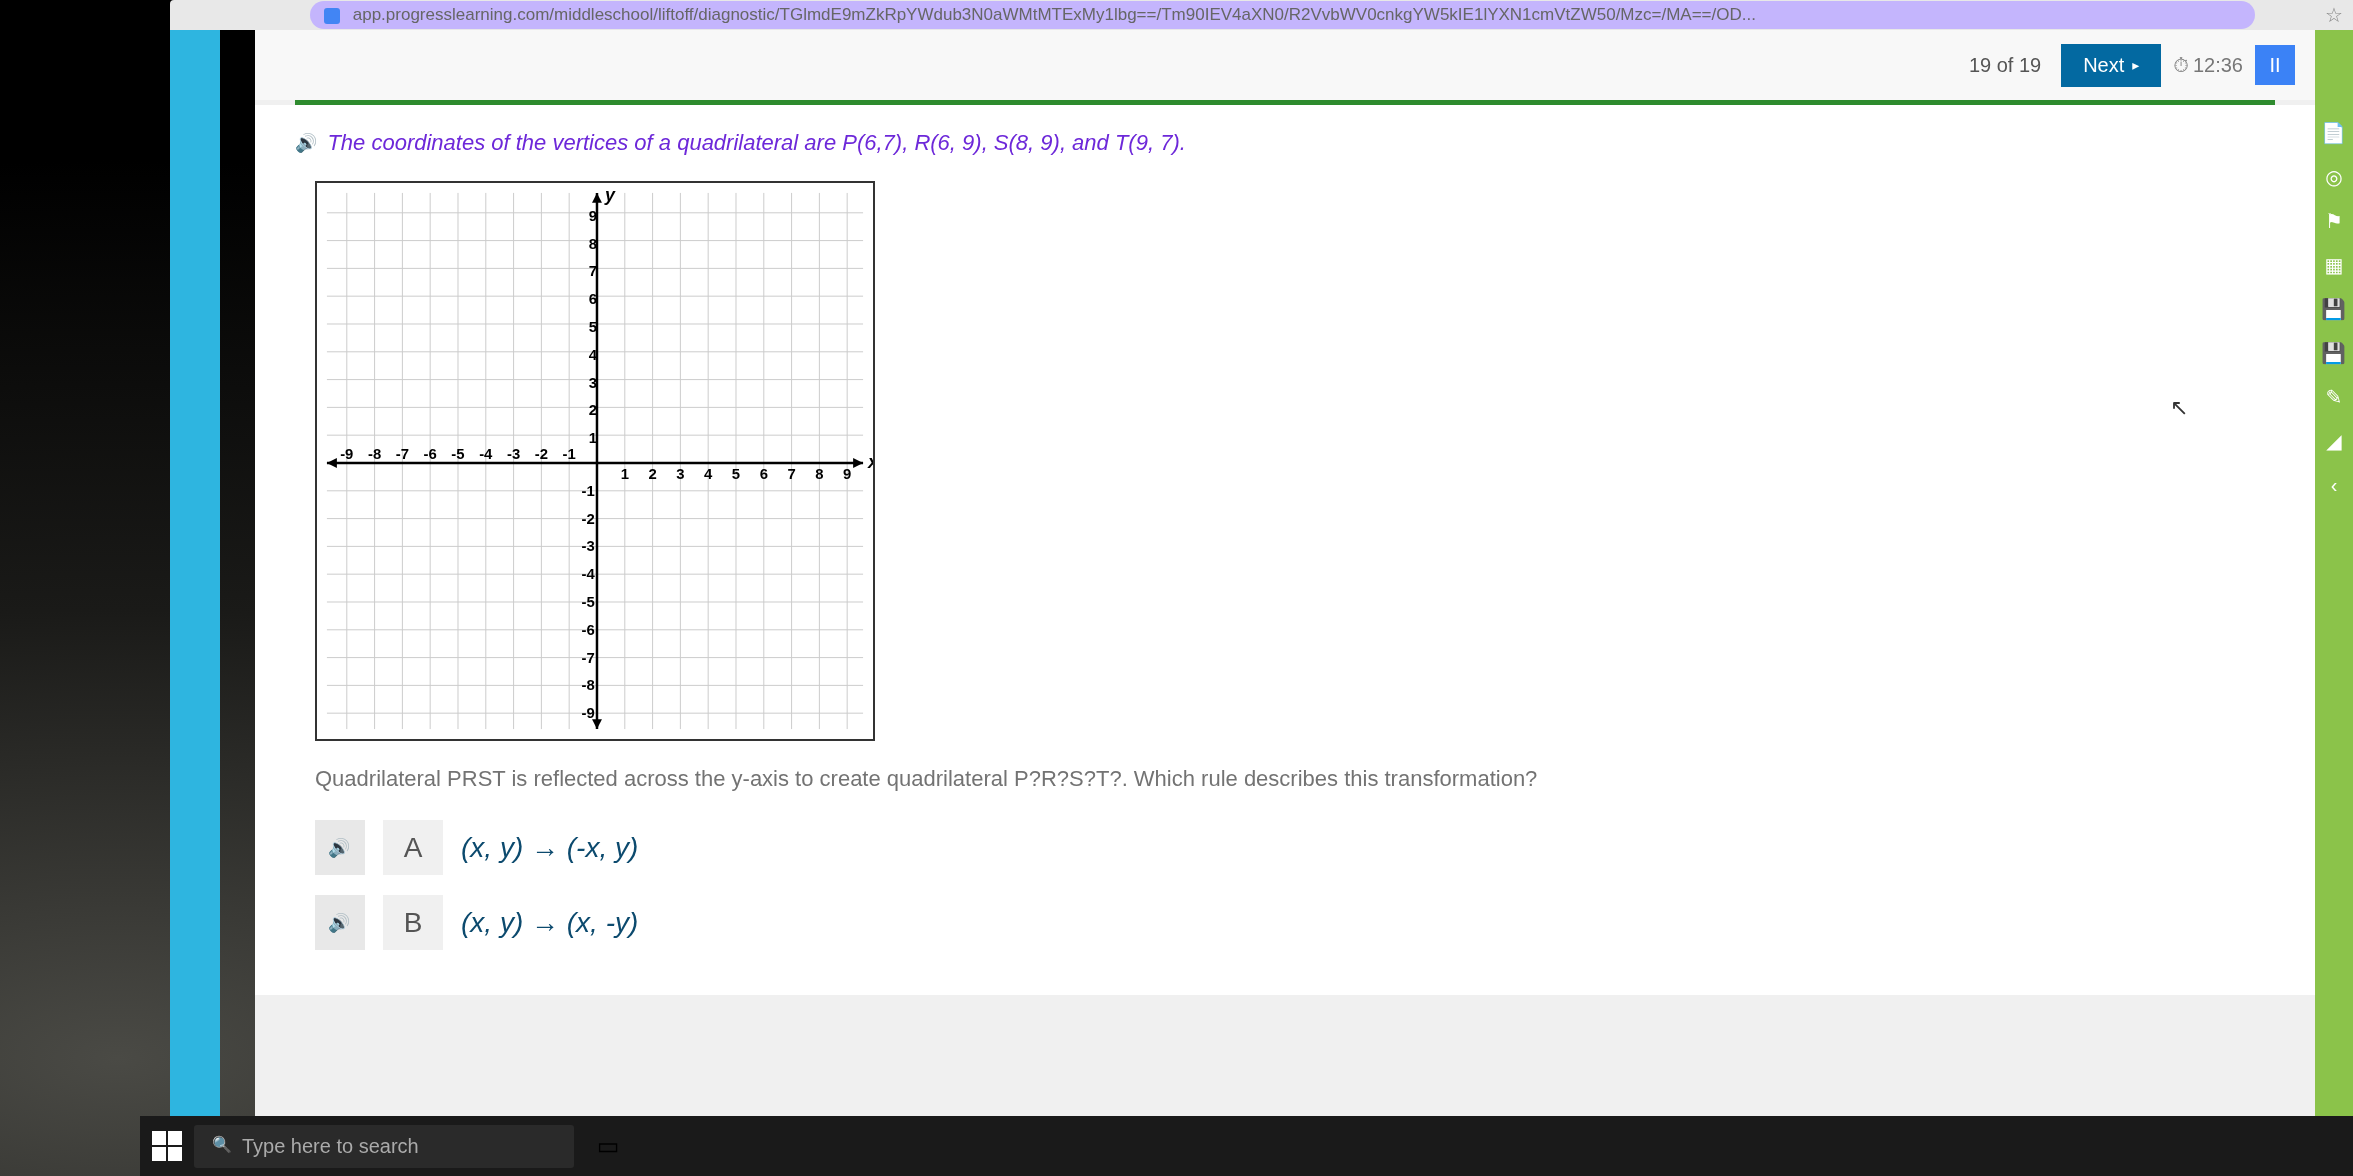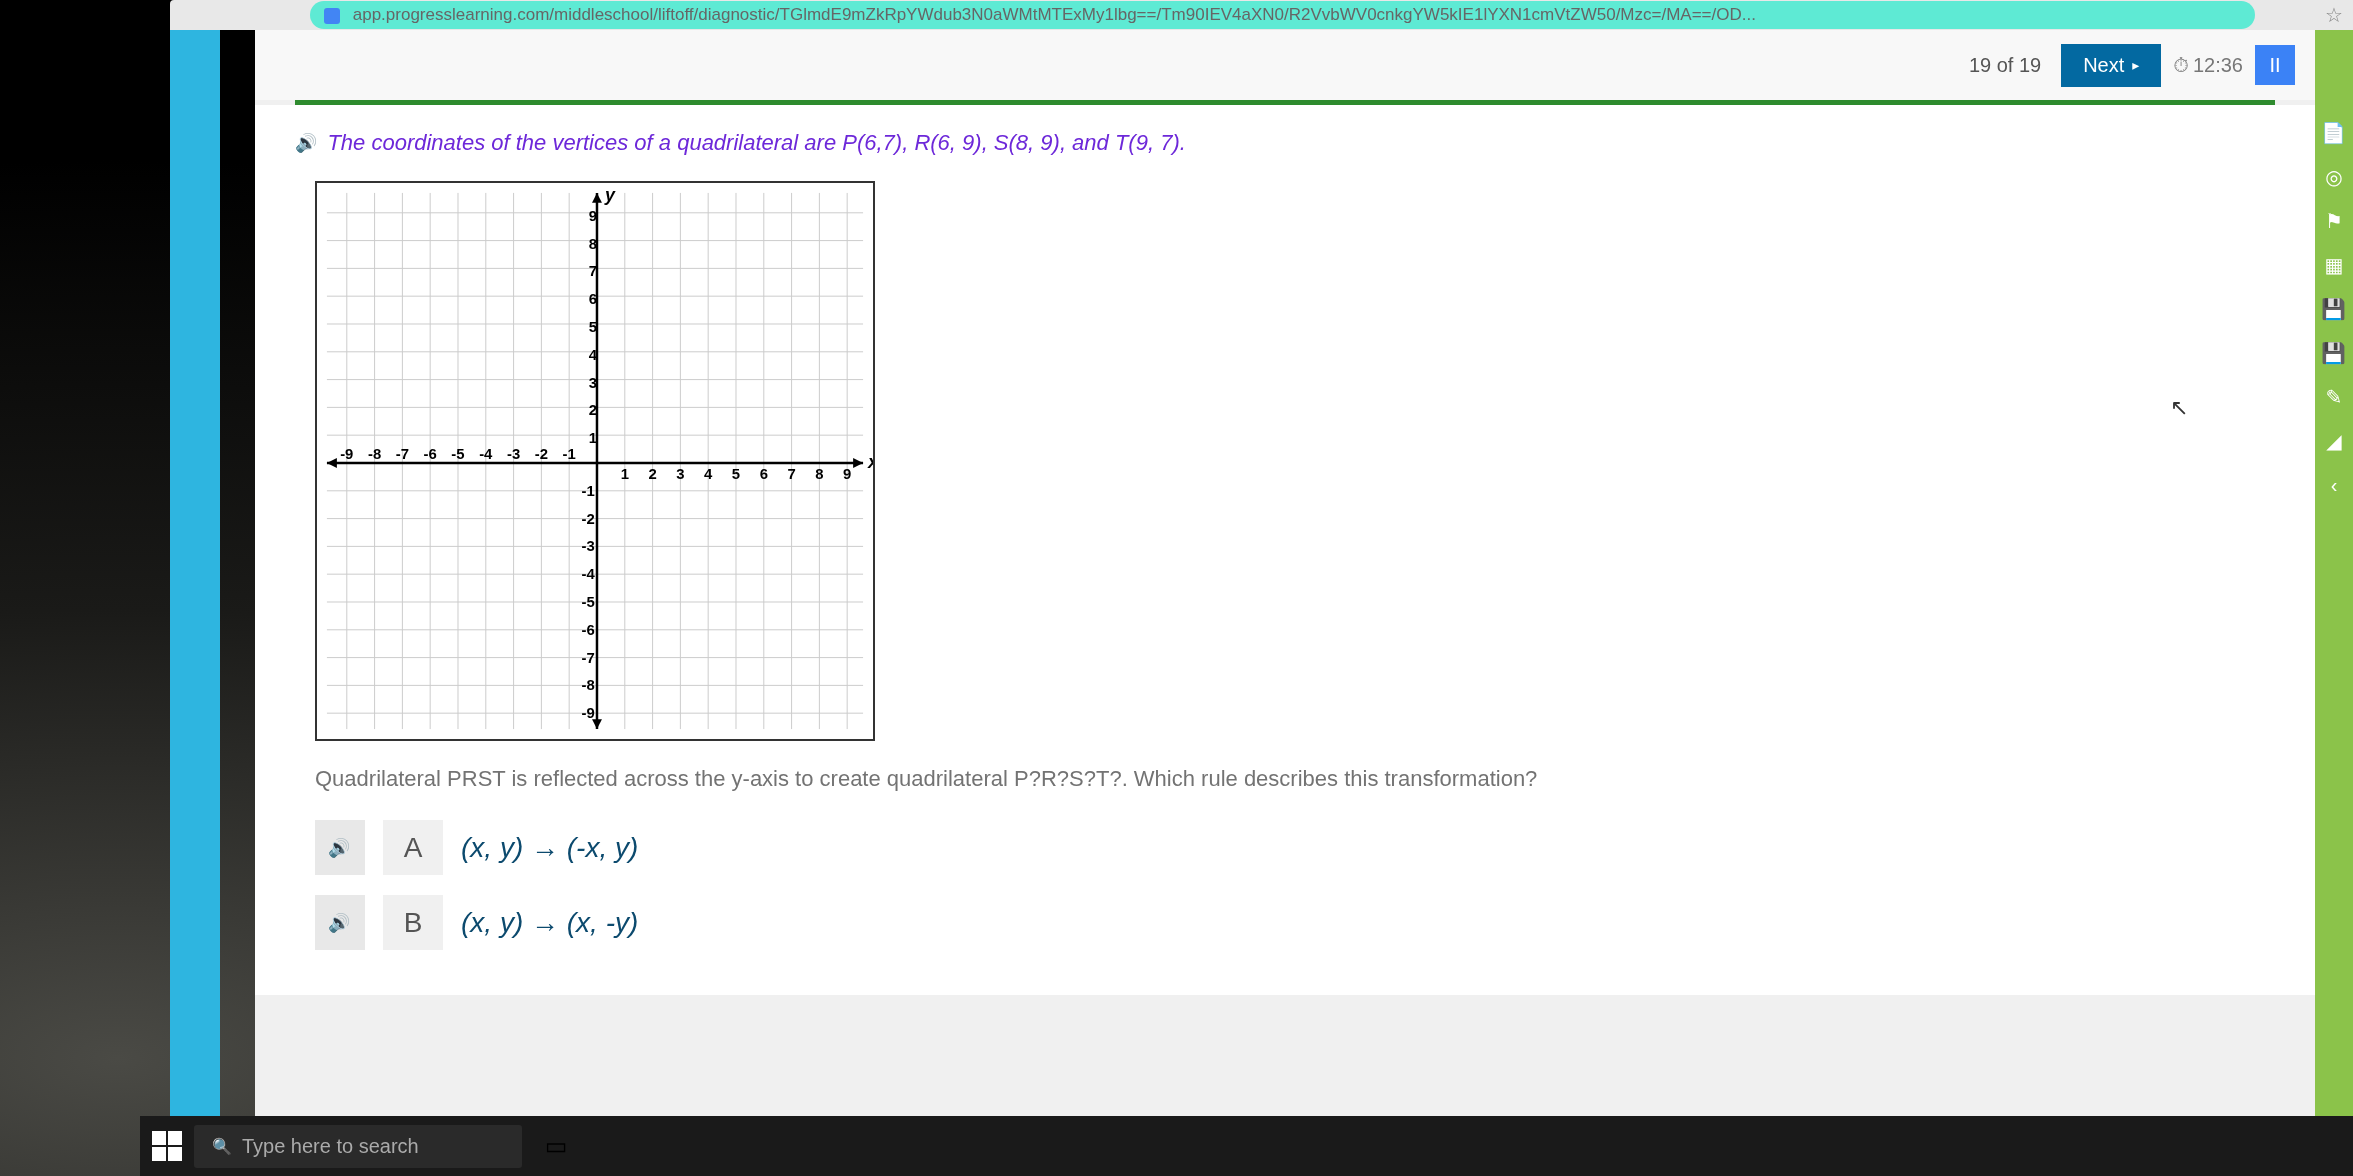--- a/index.html
+++ b/index.html
@@ -24,21 +24,21 @@
       right: 0;
       height: 30px;
       background: #e8e8e8;
       display: flex;
       align-items: center;
       padding: 0 10px;
       border-top-left-radius: 4px;
     }
     .url-bar {
       margin-left: 130px;
-      background: #5eead4;
+      background: #c4b5fd;
       border-radius: 15px;
       padding: 4px 14px;
       font-size: 17px;
       color: #666;
       flex: 1;
       margin-right: 60px;
       white-space: nowrap;
       overflow: hidden;
     }
     .url-icon {
@@ -228,24 +228,24 @@
       grid-template: 1fr 1fr / 1fr 1fr;
       gap: 2px;
     }
     .win-icon span { background: #fff; }
     .search-box {
       background: #2a2a2a;
       color: #aaa;
       padding: 10px 18px;
       font-size: 20px;
       display: flex;
-      align-items: center;
+      align-items: flex-start;
       gap: 10px;
       border-radius: 3px;
-      width: 328px;
+      width: 380px;
     }
     .search-box::before { content: "🔍"; font-size: 16px; }
     .task-icon {
       width: 44px; height: 44px;
       display: flex;
       align-items: center;
       justify-content: center;
       font-size: 24px;
     }
     .cursor {

